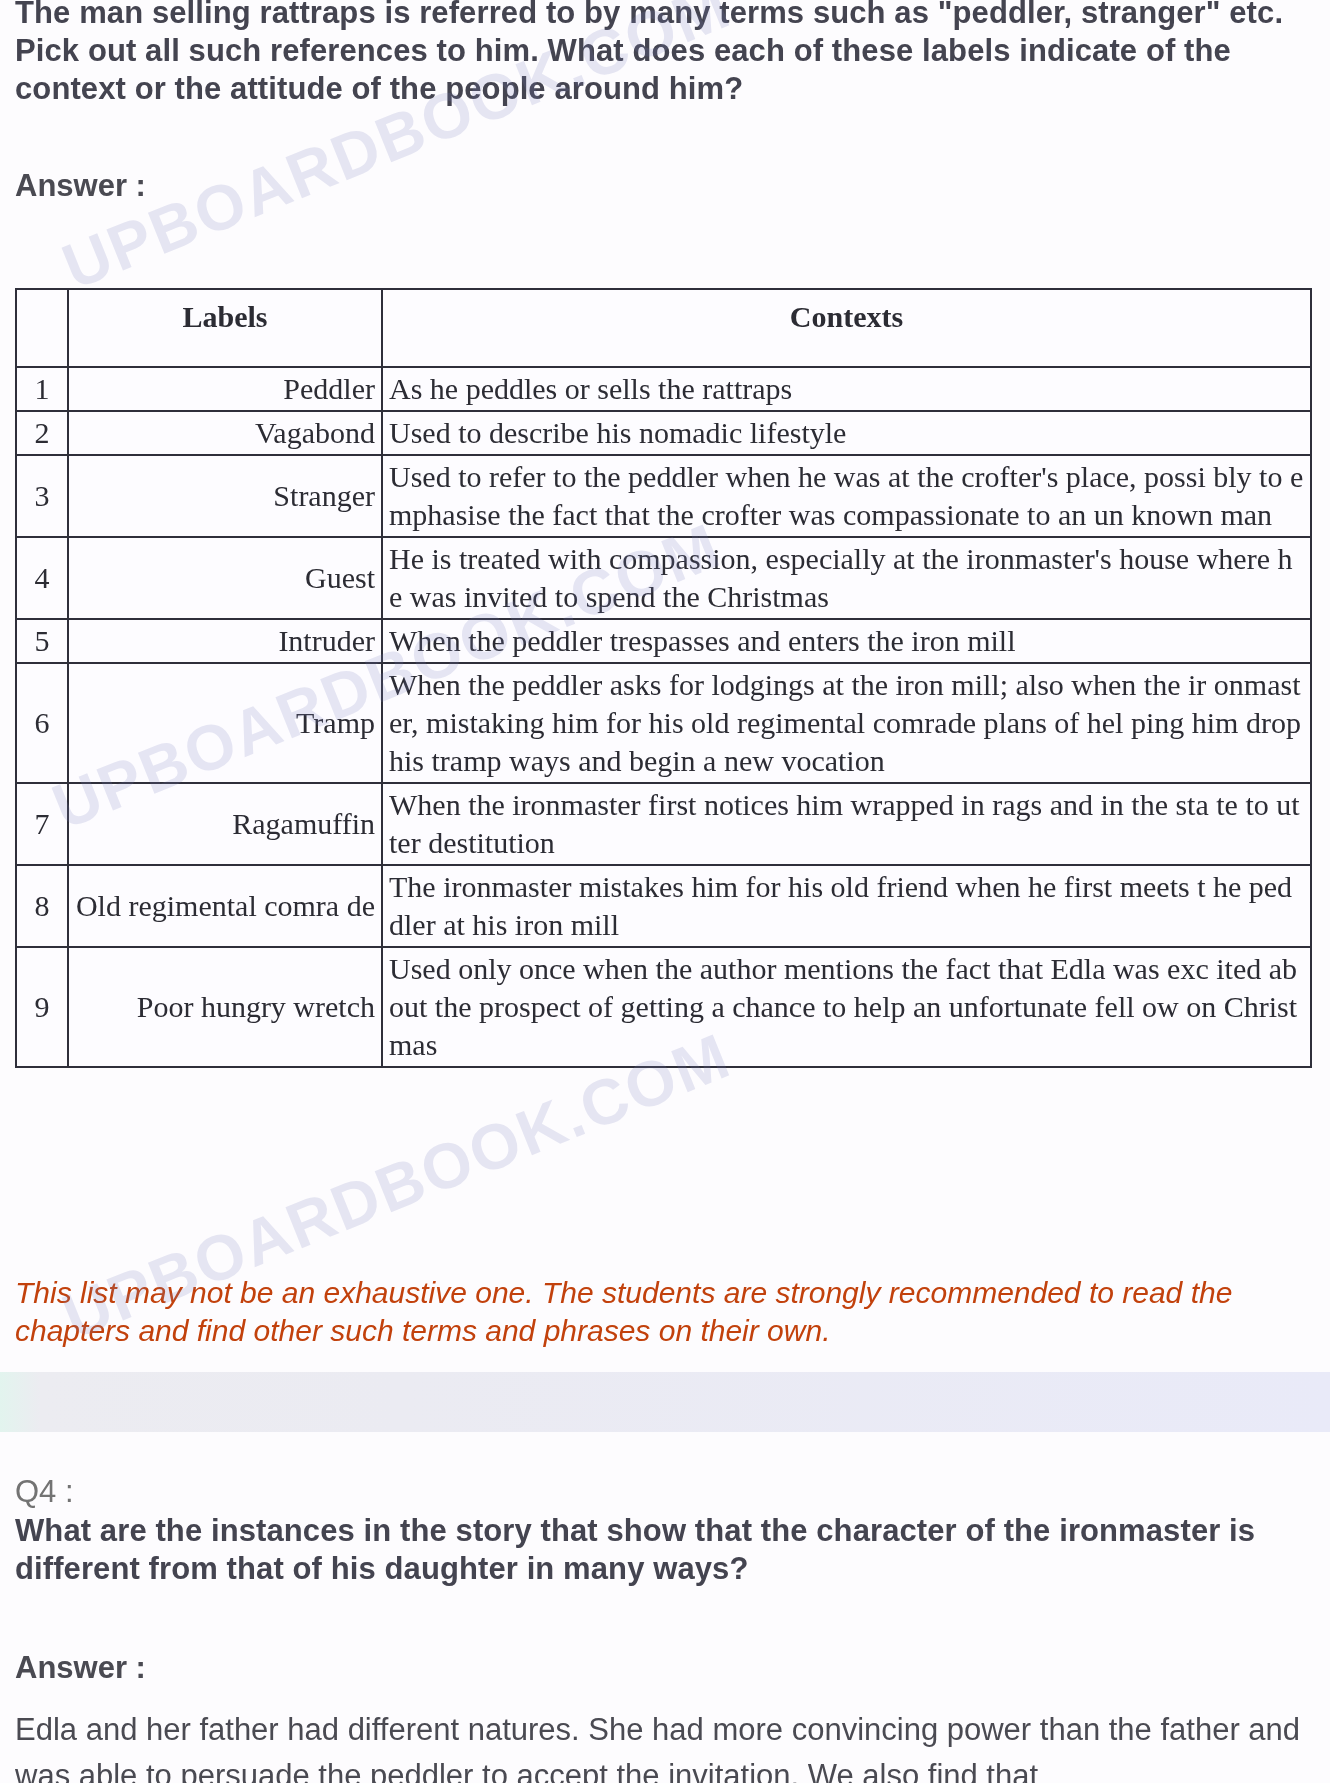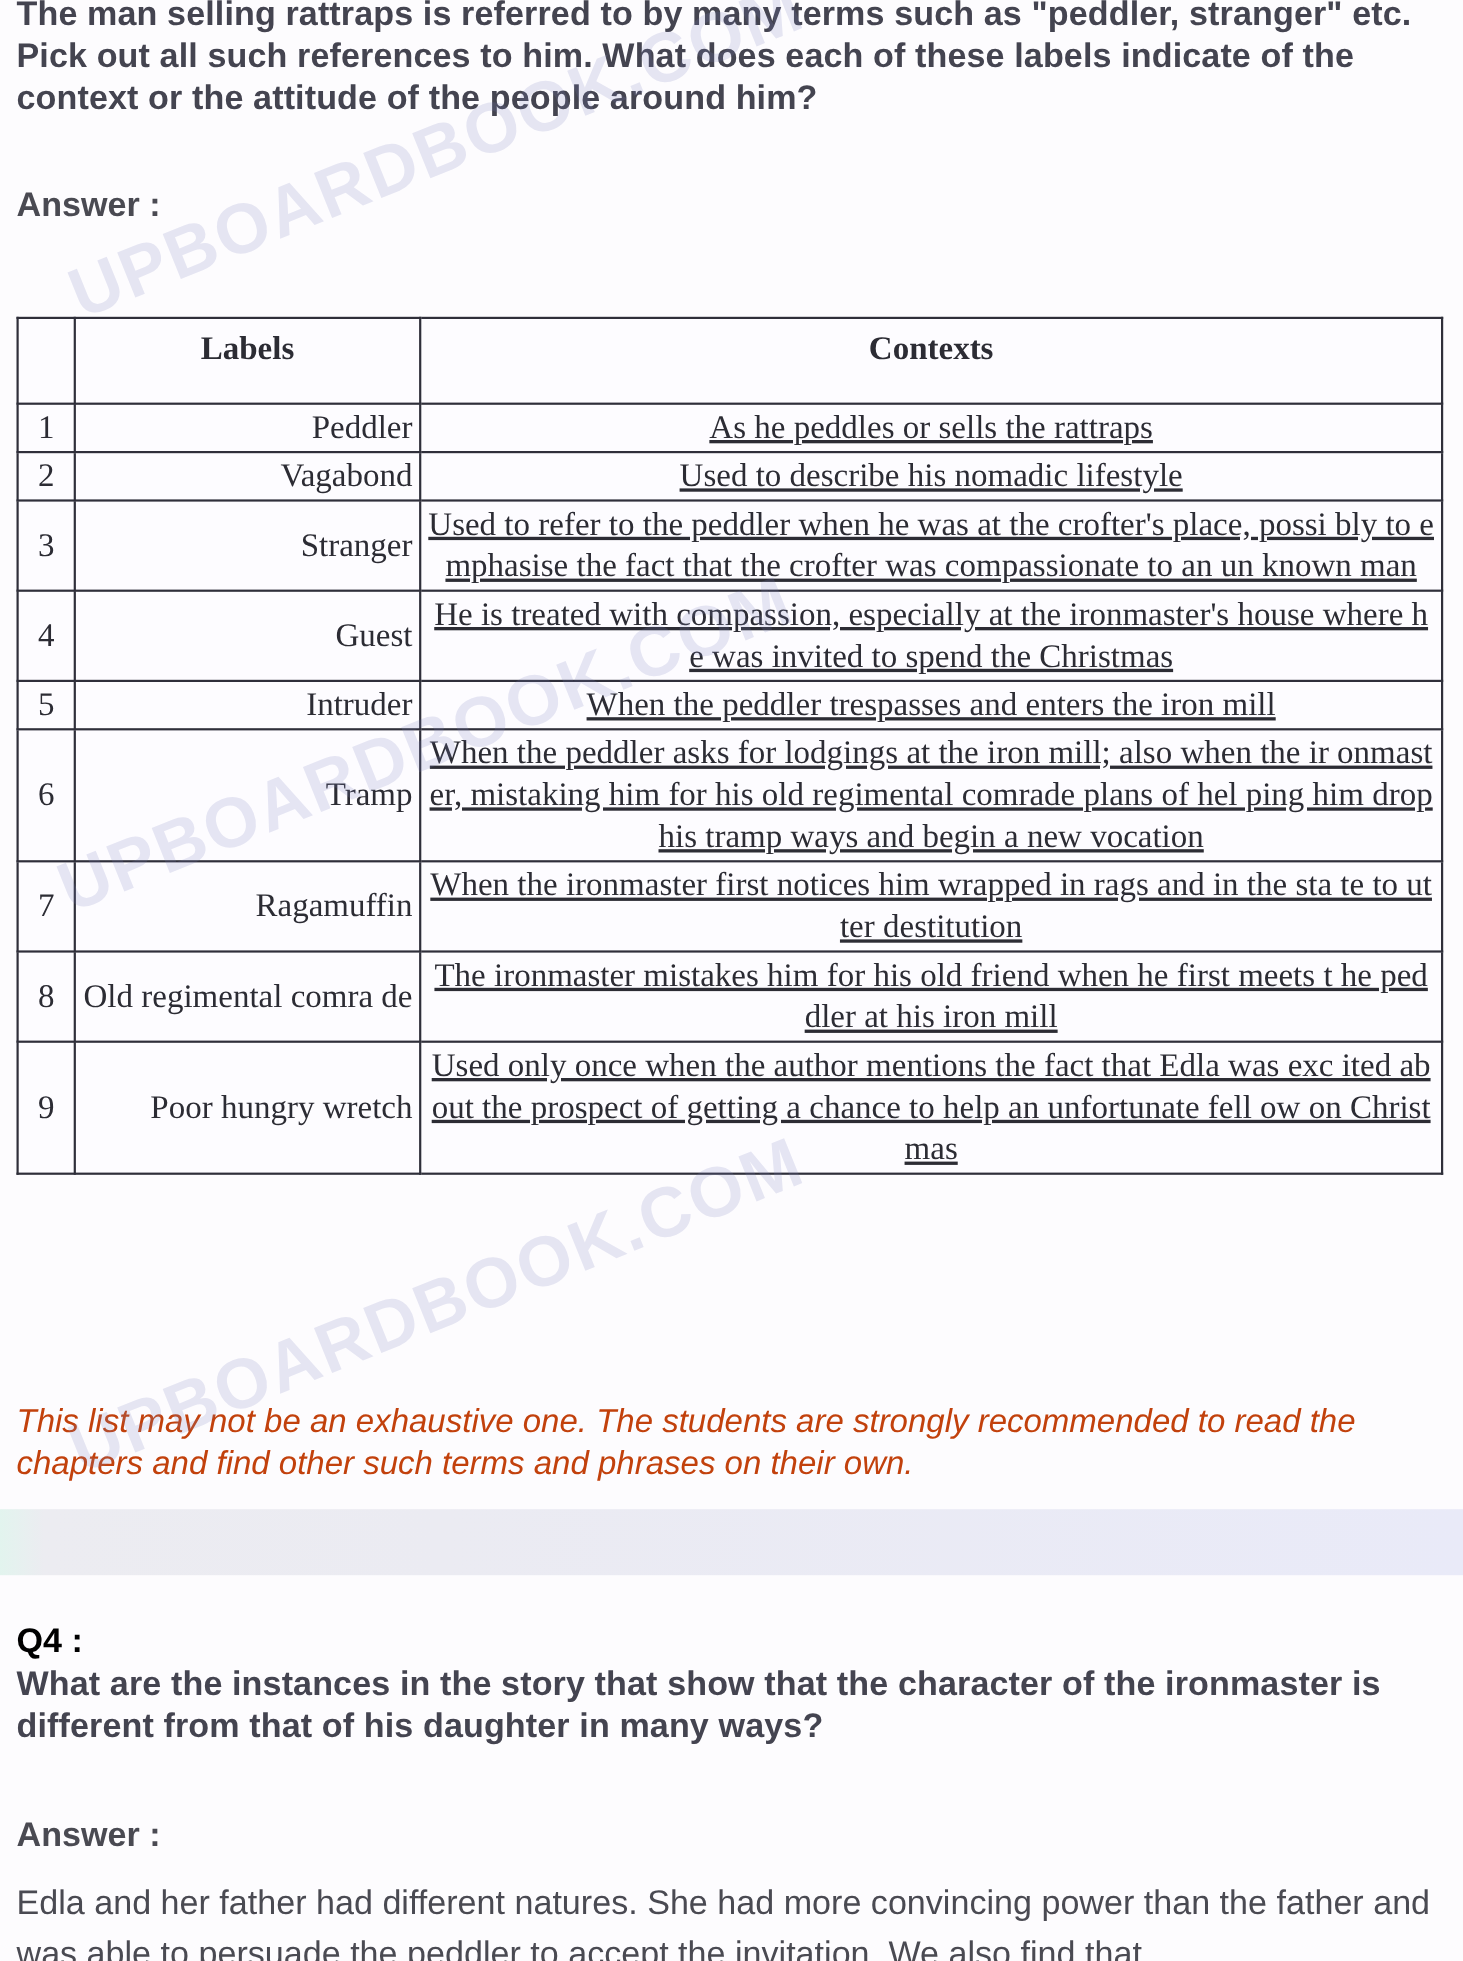--- a/index.html
+++ b/index.html
@@ -30,34 +30,34 @@
     padding: 2px 6px; vertical-align: middle;
     line-height: 38px;
   }
   table.labels-table th {
     font-weight: bold; height: 66px; vertical-align: top; padding-top: 8px;
     text-align: center;
     margin-left: 11px;
   }
   td.num { text-align: center; padding: 0 2px; }
   td.label { text-align: right; }
-  td.ctx { text-align: center; padding-left: 6px; padding-right: 4px; word-break: break-all; text-decoration: underline; }
+  td.ctx { text-align: left; padding-left: 6px; padding-right: 4px; word-break: break-all; }
   .note {
     position: absolute; left: 15px; top: 1274px; width: 1310px;
     font-family: "Liberation Sans", sans-serif; font-style: italic;
     font-size: 30px; line-height: 38px; color: #c2410c;
   }
   .divider-band {
     position: absolute; left: 0; top: 1372px; width: 1330px; height: 60px;
     background: linear-gradient(90deg, #e2f4ee 0px, #ececf1 40px, #ebebf2 400px, #e9eaf8 100%);
   }
   .q4-num {
     position: absolute; left: 15px; top: 1474px;
-    font-family: "Liberation Sans", sans-serif; font-weight: bold;
-    font-size: 31px; color: #000000;
+    font-family: "Liberation Sans", sans-serif; font-weight: normal;
+    font-size: 31px; color: #737373;
   }
   .answer-body {
     position: absolute; left: 15px; top: 1707px; width: 1300px;
     font-family: "Liberation Sans", sans-serif;
     font-size: 31px; line-height: 46px; color: #4a4a52;
   }
   .watermark {
     position: absolute; font-family: "Liberation Sans", sans-serif;
     font-weight: bold; font-size: 64px; color: rgba(120,130,190,0.18);
     transform: rotate(-22deg); transform-origin: left bottom;

